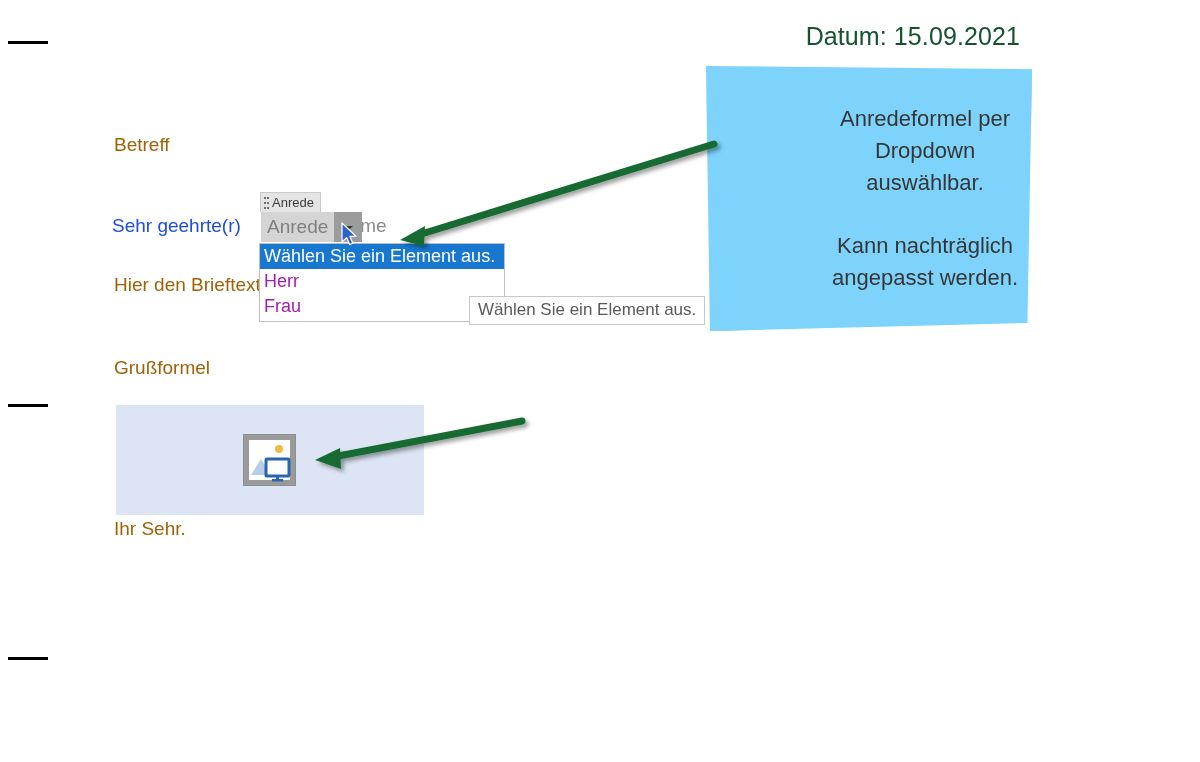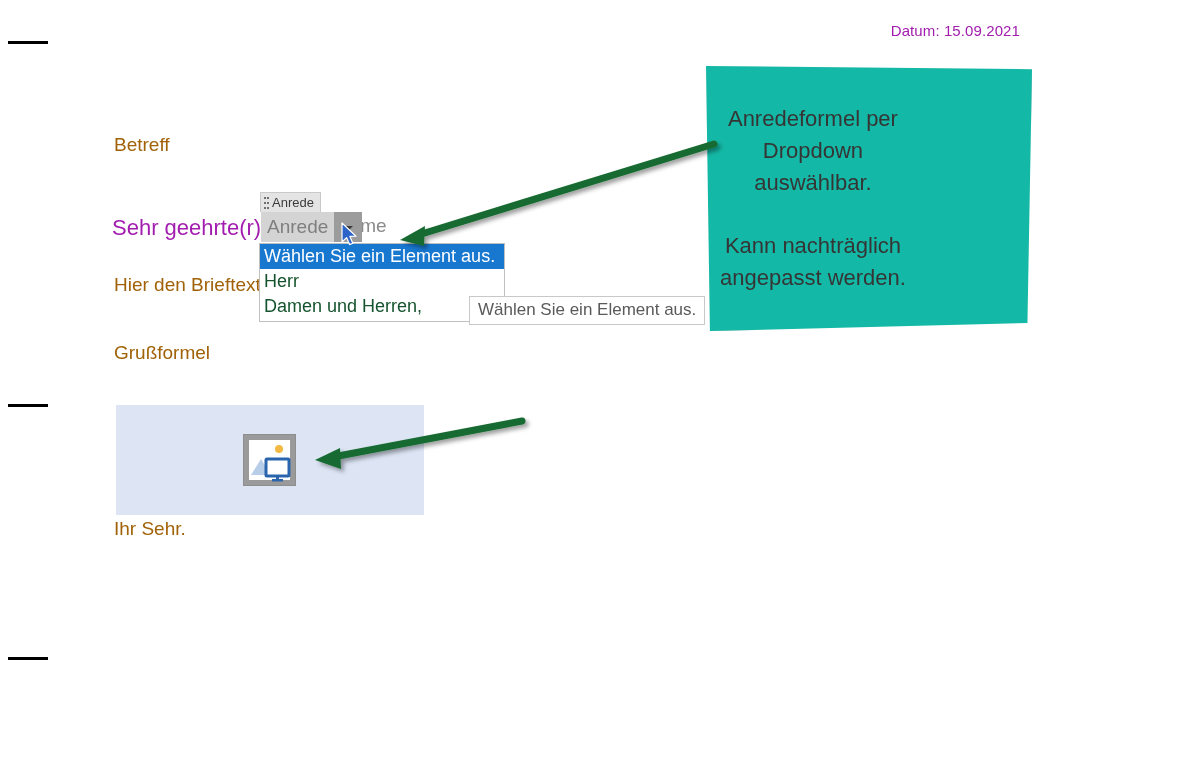--- a/index.html
+++ b/index.html
@@ -15,34 +15,34 @@
   
   .margin-tick{
     position:absolute;left:8px;width:40px;height:3px;
     background:#000000;
   }
 
   
   .doc-date{
     position:absolute;
     right:180px; top:22px;
-    font-size:15px;color:#a21caf;
+    font-size:25px;color:#14532d;
     white-space:nowrap;
     letter-spacing:0.1px;
   }
   .placeholder-text{
     position:absolute;
     font-size:19px;
     color:#a16207;
     white-space:nowrap;
   }
   .body-line{
     position:absolute;
-    font-size:22px;
-    color:#a21caf;
+    font-size:19px;
+    color:#1d4ed8;
     white-space:nowrap;
   }
 
   
   #greeting-row{ left:112px; top:215px; }
   .greeting-name{
     position:absolute;left:336px;top:215px;
     font-size:19px;color:#8a8a8a;white-space:nowrap;
   }
 
@@ -106,21 +106,21 @@
     border:1px solid #c0c0c0;
     box-sizing:border-box;
     z-index:7;
     padding-bottom:2px;
   }
   .dd-item{
     height:25px;
     line-height:25px;
     padding-left:4px;
     font-size:18px;
-    color:#14532d;
+    color:#a21caf;
     white-space:nowrap;
     box-sizing:border-box;
   }
   .dd-item.selected{
     background:#1878d0;
     color:#ffffff;
   }
 
   
   .tooltip{
@@ -158,26 +158,26 @@
     width:53px;height:52px;
     background:#9a9a9a;
     border:1px solid #8e8e8e;
     box-sizing:border-box;
     z-index:3;
   }
 
   
   .sticky{
     position:absolute;
-    background:#14b8a6;
+    background:#7dd3fc;
     box-shadow:4px 5px 7px rgba(0,0,0,0.30);
     z-index:4;
     display:flex;
     align-items:center;
-    justify-content:flex-start;
+    justify-content:flex-end;
   }
   .sticky-inner{
     text-align:center;
     font-size:22px;
     color:#353535;
     line-height:1.45;
     white-space:pre-line;
     padding:0 14px;
   }
   #sticky-note-1{
@@ -209,21 +209,21 @@
 
   <div class="doc-date">Datum: 15.09.2021</div>
 
   <div class="placeholder-text" style="left:114px;top:134px">Betreff</div>
 
   <div class="body-line" id="greeting-row">Sehr geehrte(r)</div>
   <div class="greeting-name">Name</div>
 
   <div class="placeholder-text" style="left:114px;top:274px">Hier den Brieftext</div>
 
-  <div class="placeholder-text" style="left:114px;top:342px">Grußformel</div>
+  <div class="placeholder-text" style="left:114px;top:357px">Grußformel</div>
 
   <div class="sig-box"></div>
   <div class="sig-icon">
     <svg width="51" height="50" viewBox="0 0 51 50">
       <rect x="5" y="5" width="41" height="40" fill="#ffffff"></rect>
       <circle cx="35" cy="14" r="4" fill="#f3b942"></circle>
       <path d="M7 40 L17 24 L27 40 Z" fill="#b8cde8"></path>
       <rect x="22" y="24" width="23" height="17" rx="1" fill="#ffffff" stroke="#2a64ad" stroke-width="3"></rect>
       <rect x="32" y="41" width="3" height="4" fill="#2a64ad"></rect>
       <rect x="28" y="44" width="11" height="2.5" fill="#2a64ad"></rect>
@@ -238,21 +238,21 @@
   </div>
 
   <div class="cc-field">
     <span class="cc-field-text">Anrede</span>
     <span class="cc-arrow-btn"></span>
   </div>
 
   <div class="dropdown">
     <div class="dd-item selected">Wählen Sie ein Element aus.</div>
     <div class="dd-item">Herr</div>
-    <div class="dd-item">Damen und Herren,</div>
+    <div class="dd-item">Frau</div>
   </div>
 
   <div class="tooltip">Wählen Sie ein Element aus.</div>
 
   <div class="sticky" id="sticky-note-1">
     <div class="sticky-inner">Anredeformel per
 Dropdown
 auswählbar.
 
 Kann nachträglich

